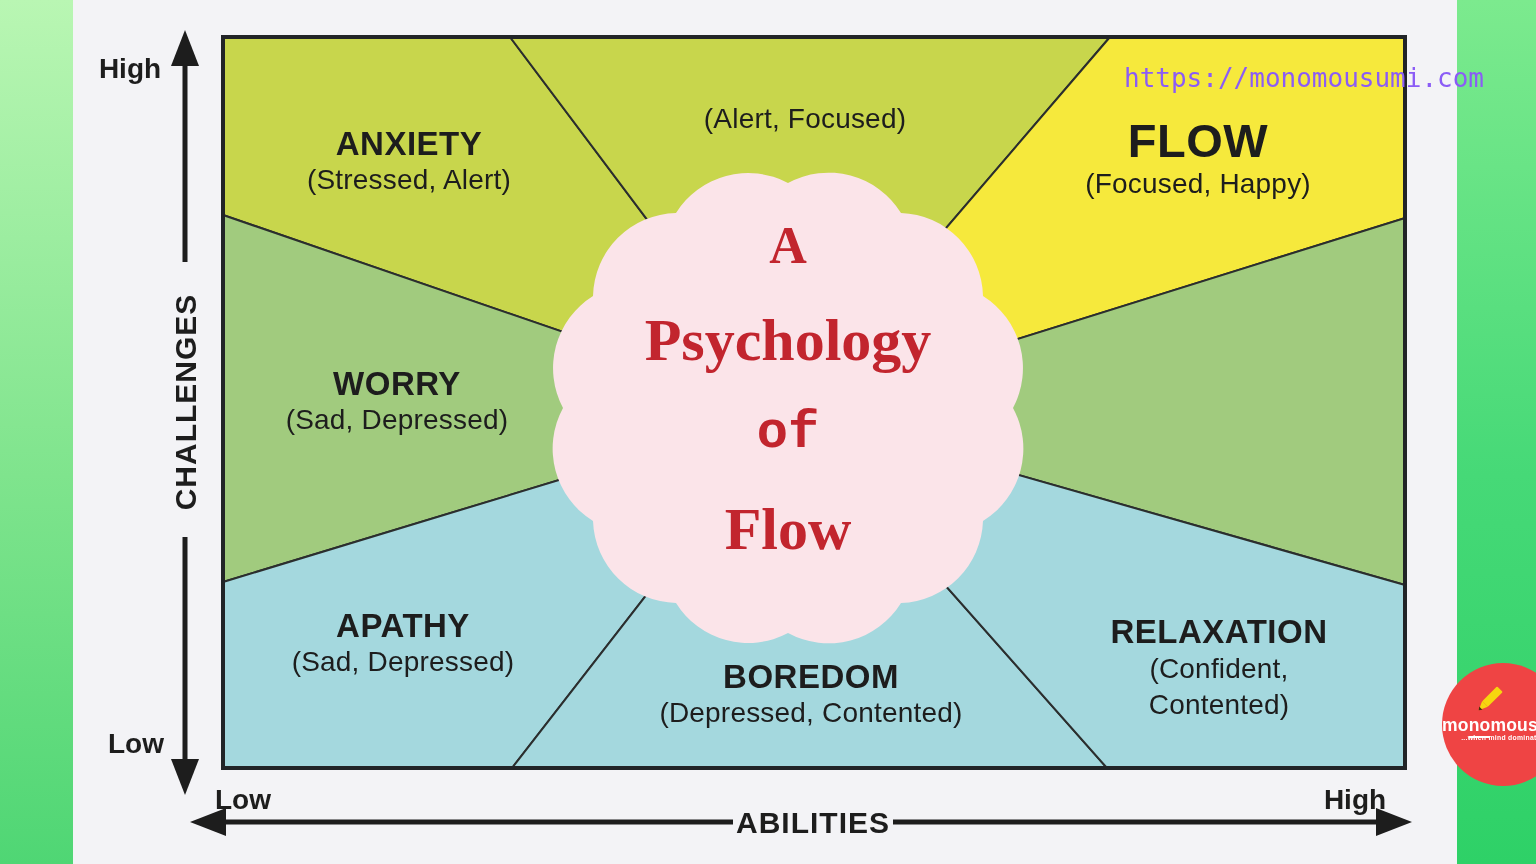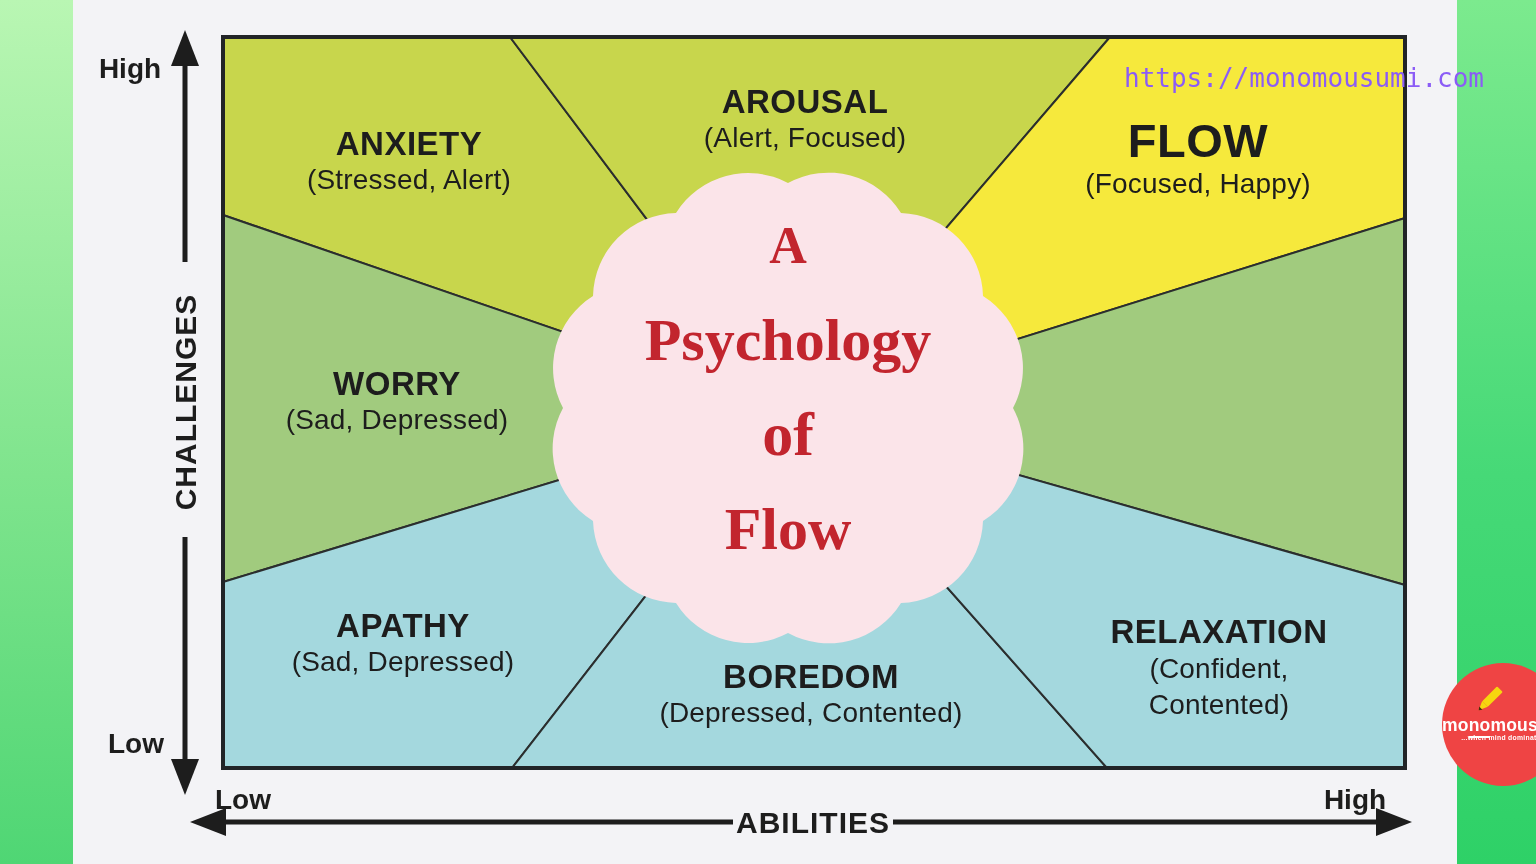--- a/index.html
+++ b/index.html
@@ -19,21 +19,21 @@
   .region-label.two-line-sub .s{line-height:36px;}
   .axis-word{font-weight:700;font-size:30px;letter-spacing:1px;}
   .axis-end{font-weight:700;font-size:28px;}
   .rot-ccw{transform:translate(-50%,-50%) rotate(-90deg);}
   .badge-text{
     position:absolute;left:788px;top:388px;z-index:3;transform:translate(-50%,-50%);
     text-align:center;font-family:"Liberation Serif",serif;font-weight:700;color:#c2252e;
   }
   .badge-text .l1{font-size:52px;line-height:94px;}
   .badge-text .l2{font-size:60px;line-height:94px;}
-  .badge-text .l3{font-size:62px;line-height:94px;}
+  .badge-text .l3{font-size:52px;line-height:94px;font-family:Liberation Mono, monospace;}
   .badge-text .l4{font-size:60px;line-height:96px;}
   .url{
     position:absolute;left:1124px;top:63px;z-index:4;
     font-family:"DejaVu Sans Mono",monospace;font-weight:400;font-size:26px;color:#8b5cf6;letter-spacing:0;
   }
   .logo{
     position:absolute;left:1442px;top:663px;width:122px;height:123px;border-radius:50%;
     background:#ef4444;z-index:5;
   }
   .logo .pencil{position:absolute;left:26px;top:14px;}
@@ -98,21 +98,20 @@
     </g>
     <polygon points="190,822 226,808 226,836" fill="#1d1d1d"></polygon>
     <polygon points="1412,822 1376,808 1376,836" fill="#1d1d1d"></polygon>
   </svg>
 
   <div class="lbl region-label" style="left:409px;top:161px;">
     <div class="t">ANXIETY</div>
     <div class="s">(Stressed, Alert)</div>
   </div>
   <div class="lbl region-label" style="left:805px;top:119px;">
-    <div class="t">AROUSAL</div>
     <div class="s">(Alert, Focused)</div>
   </div>
   <div class="lbl region-label flow-big" style="left:1198px;top:158px;">
     <div class="t">FLOW</div>
     <div class="s">(Focused, Happy)</div>
   </div>
   <div class="lbl region-label" style="left:397px;top:401px;">
     <div class="t">WORRY</div>
     <div class="s">(Sad, Depressed)</div>
   </div>

